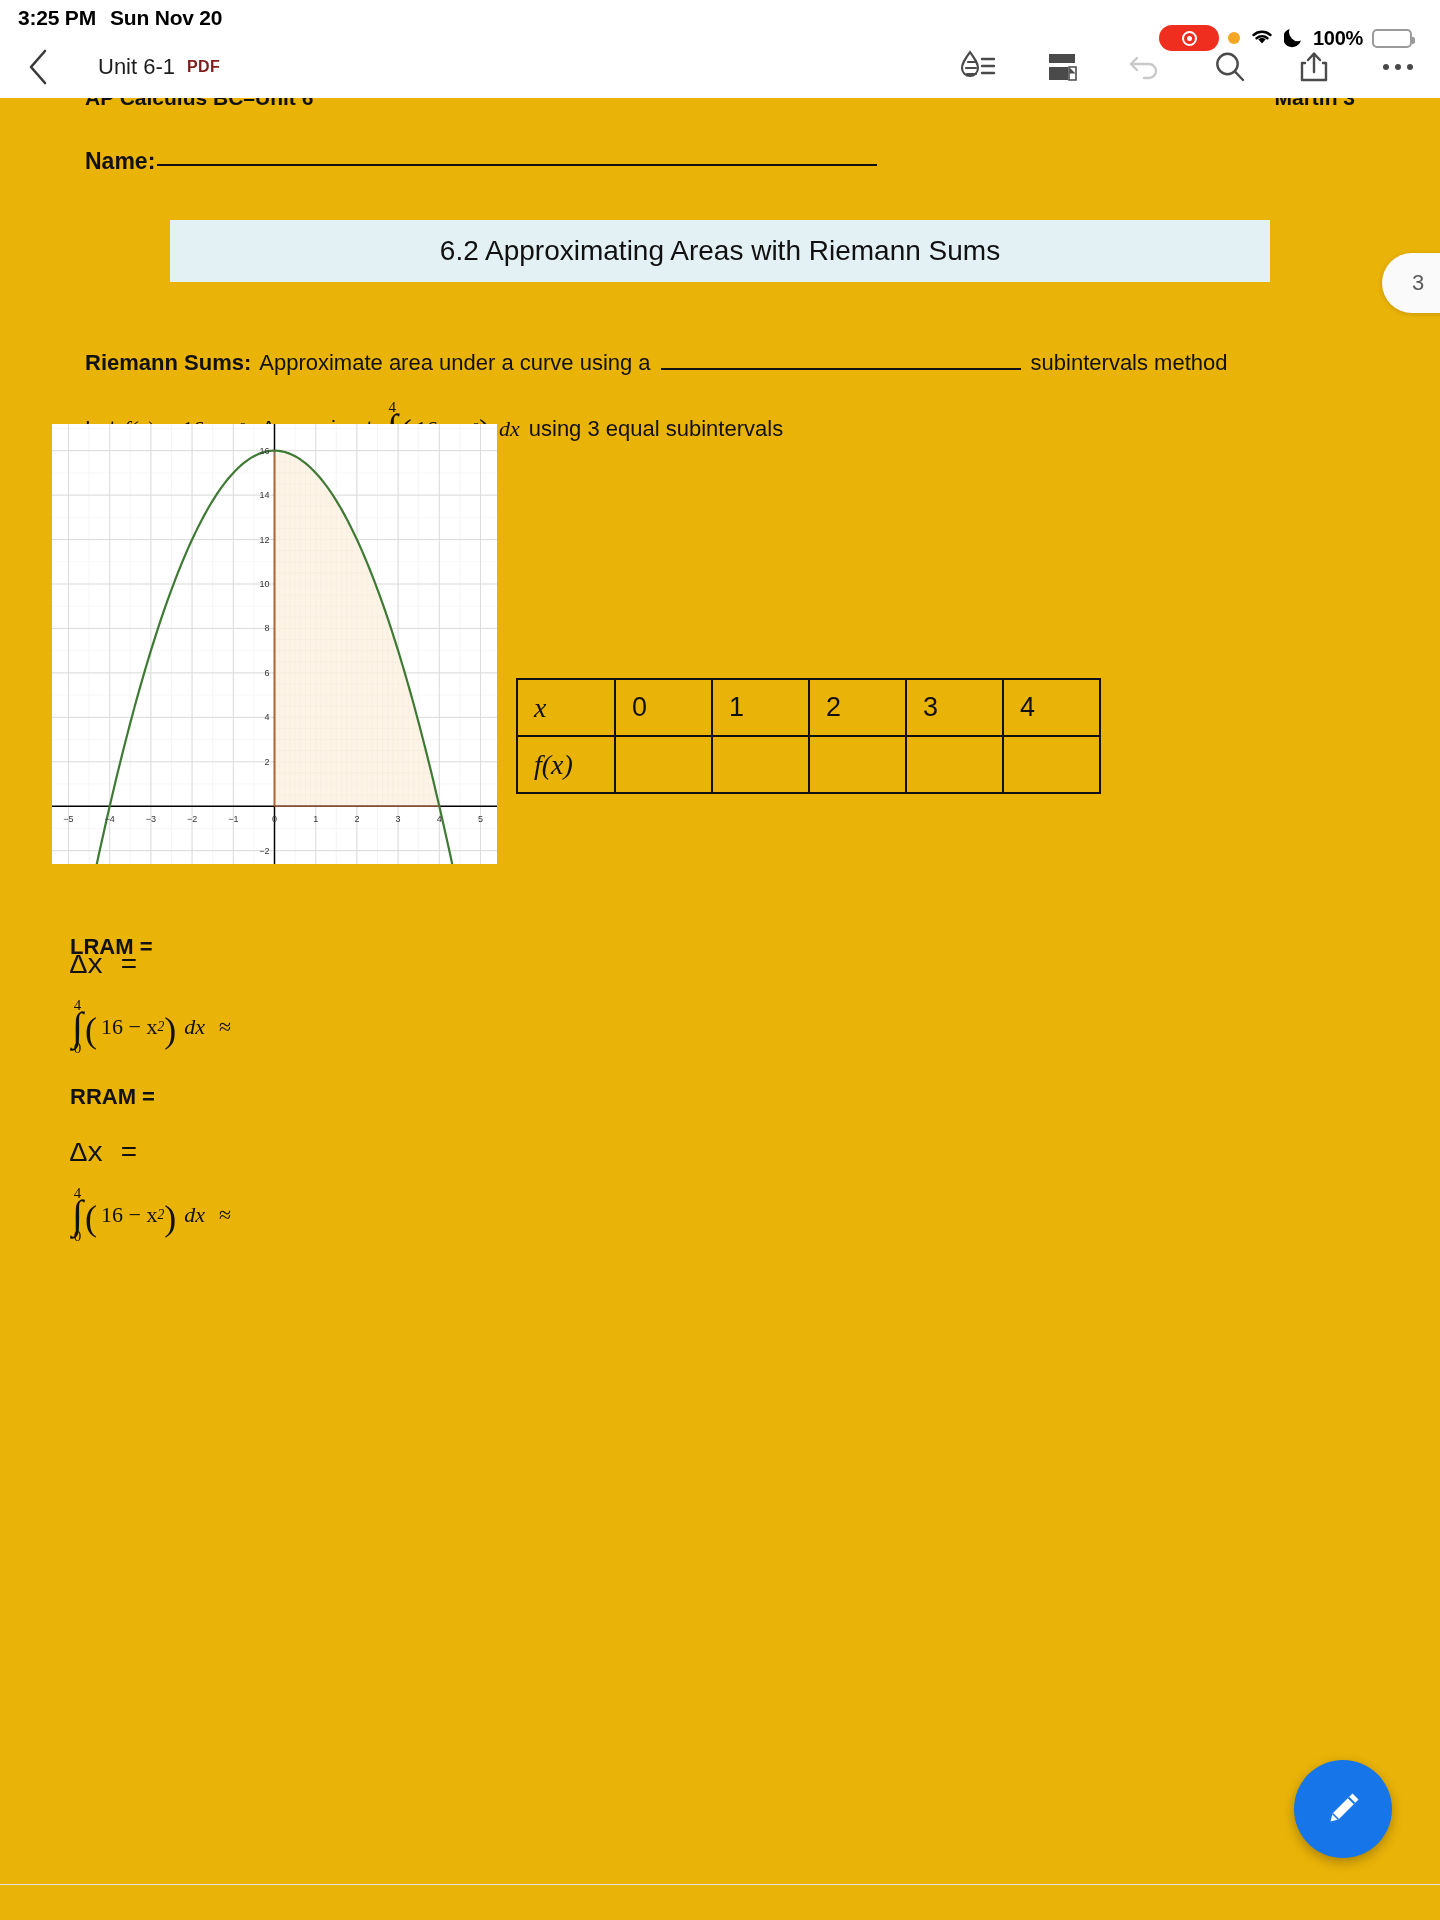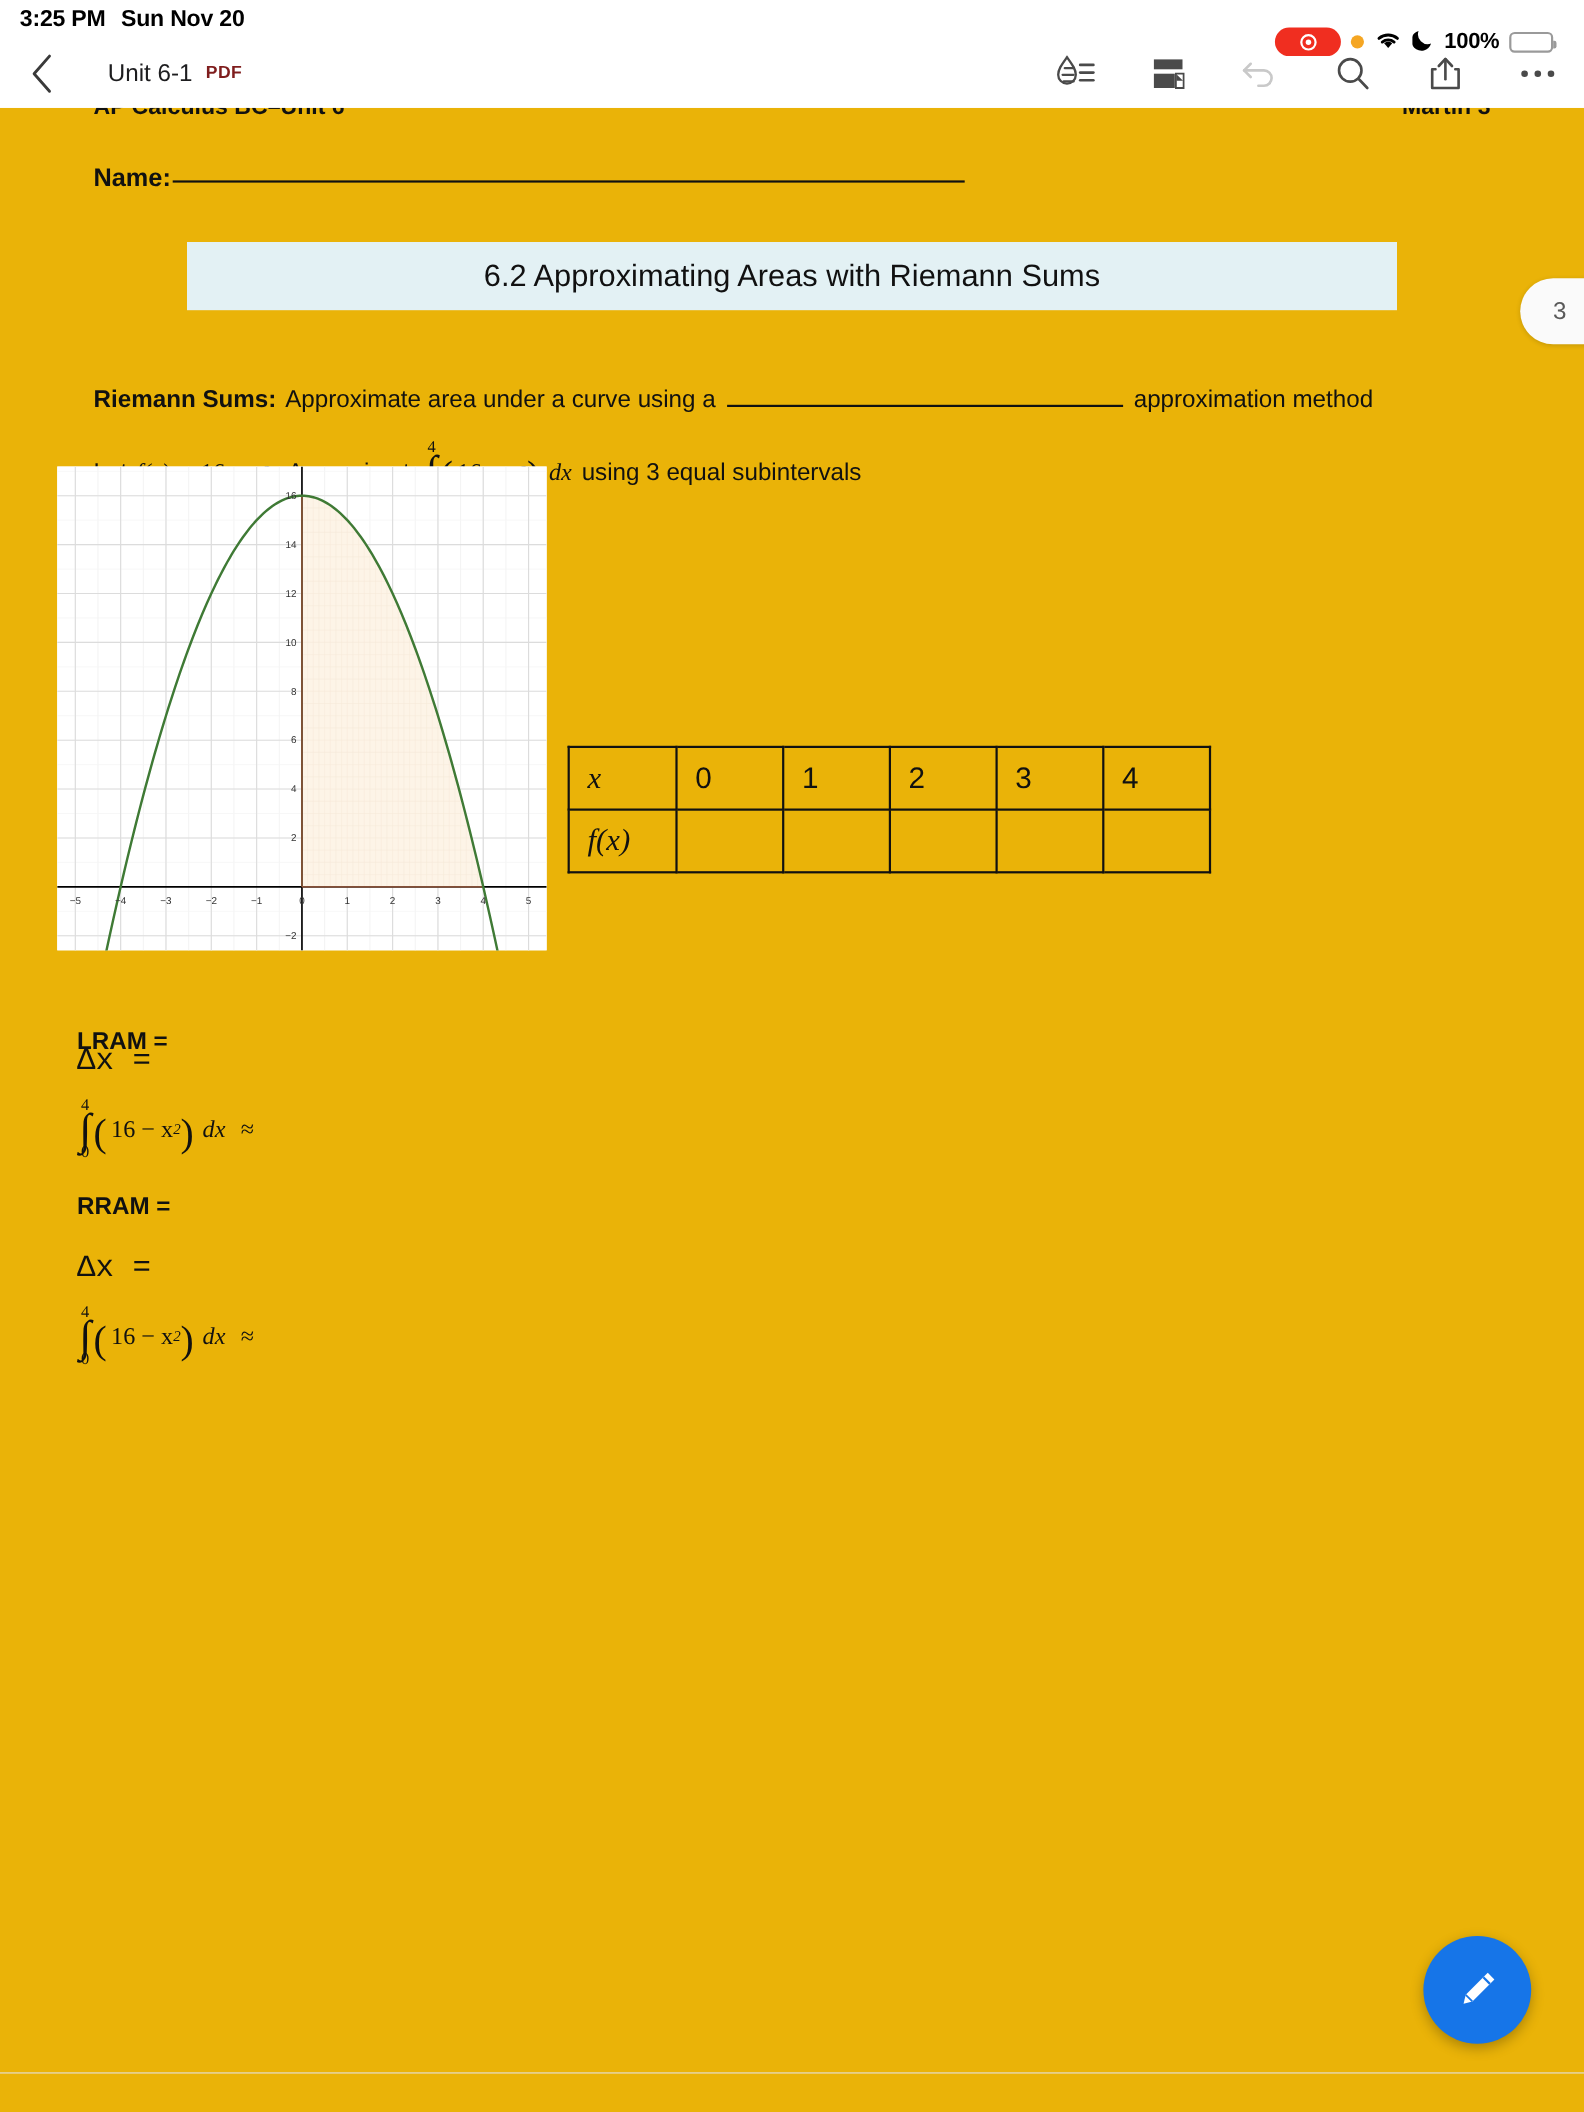--- a/index.html
+++ b/index.html
@@ -272,21 +272,21 @@
     </div>
 
     <div class="banner">
       <span>6.2 Approximating Areas with Riemann Sums</span>
     </div>
 
     <div class="rs-line">
       <b>Riemann Sums:</b>
       <span style="margin-left:8px">Approximate area under a curve using a</span>
       <span class="blank-line"></span>
-      <span>approximation method</span>
+      <span>subintervals method</span>
     </div>
 
     <div class="let-line">
       <span>Let</span>
       <span class="mi" style="margin-left:8px">f(x)</span>
       <span class="mn" style="margin:0 8px">=</span>
       <span class="mn">16 − x</span>
         <sup class="e">2</sup>
         <span class="mn">.</span>
       <span style="margin-left:10px">Approximate</span>

